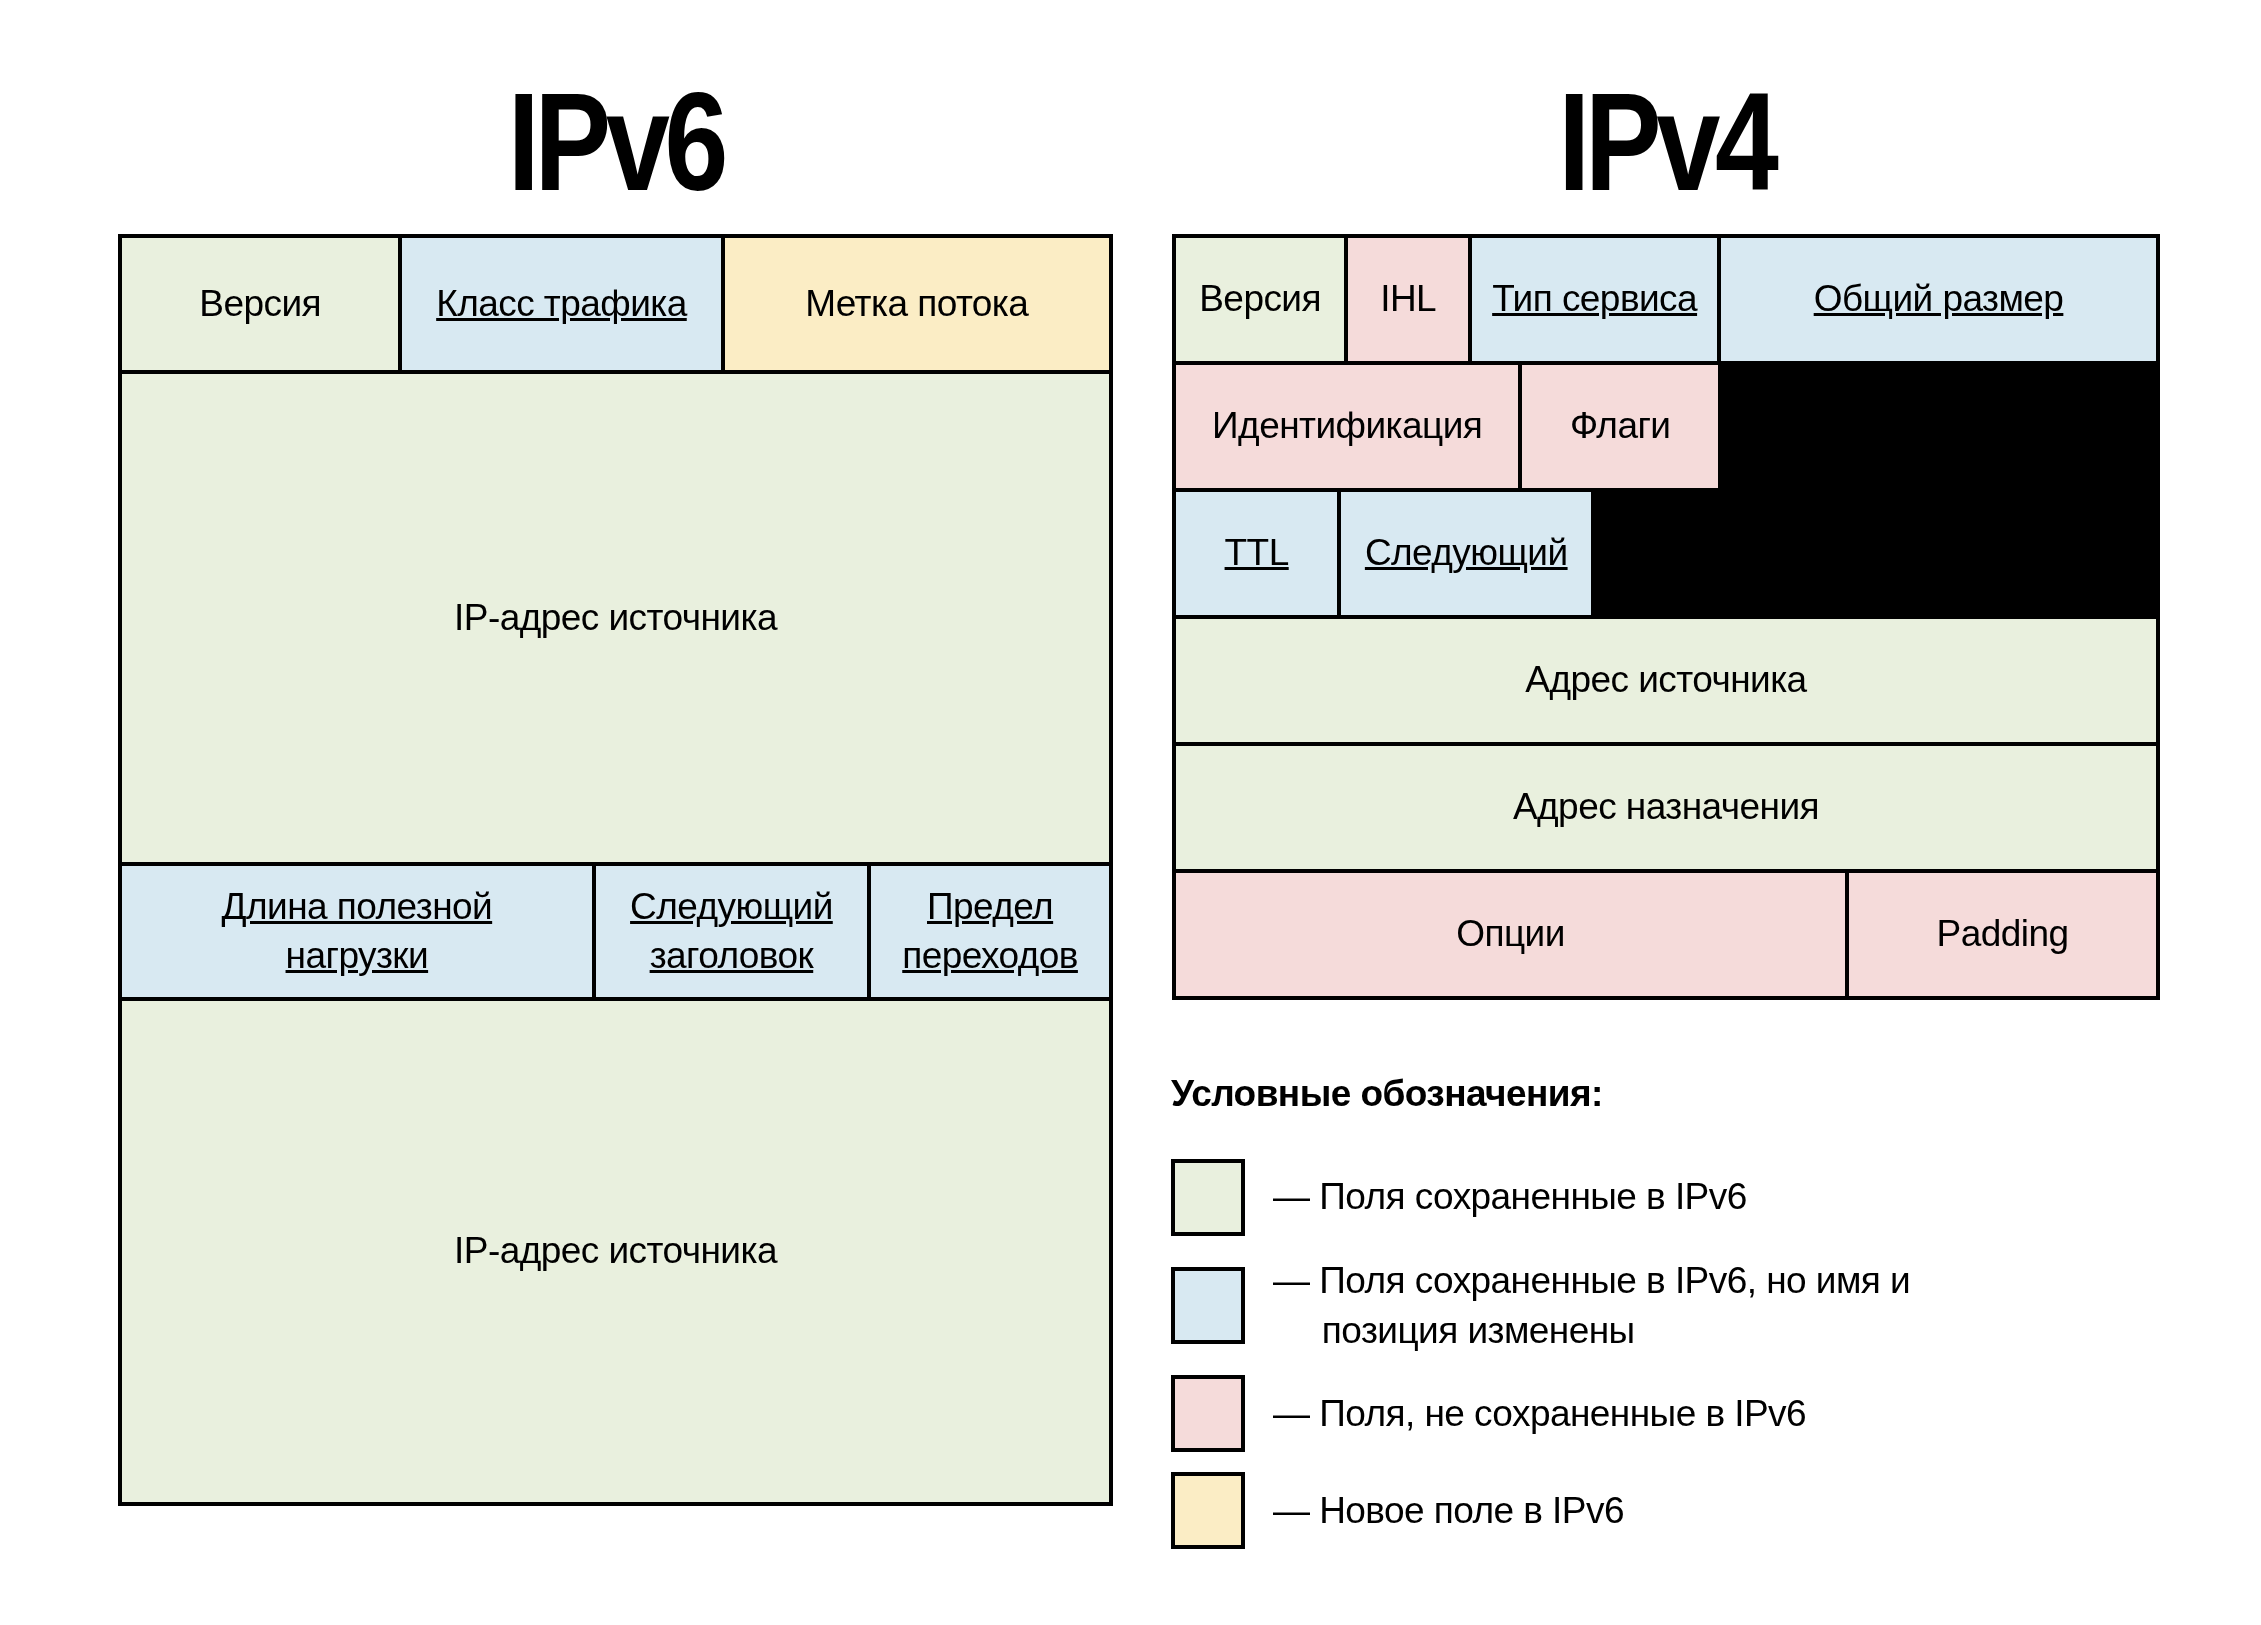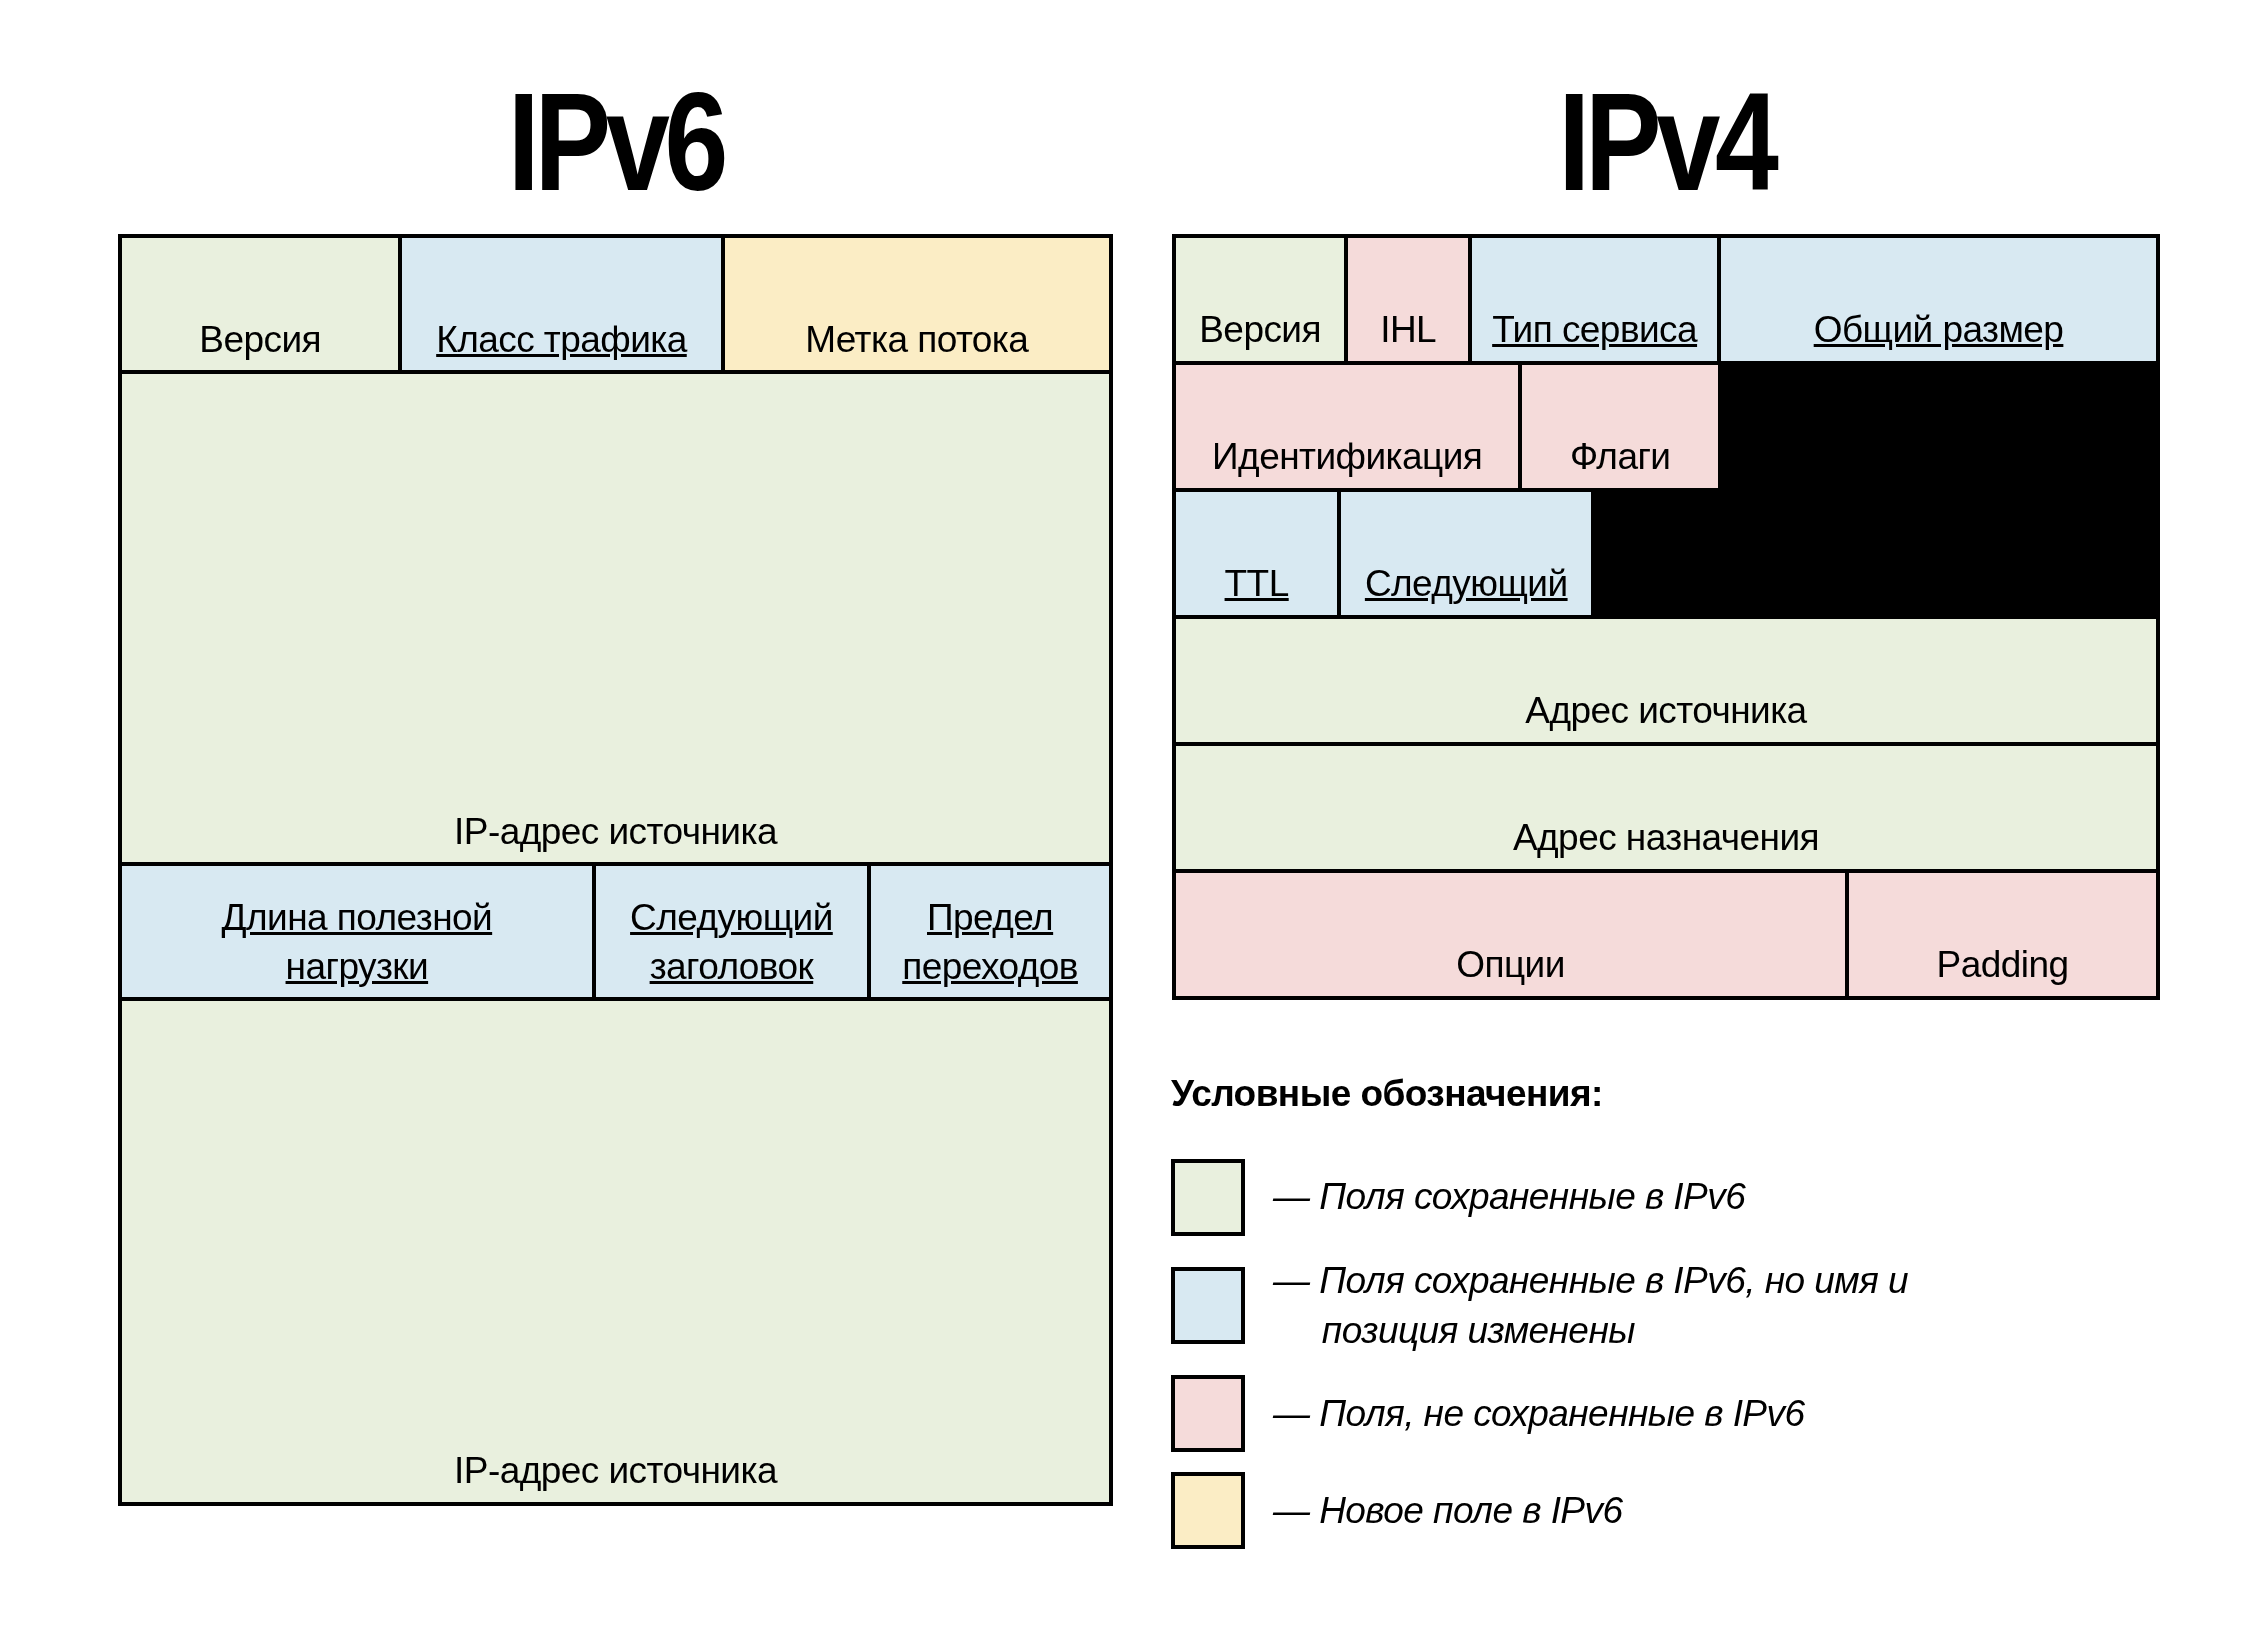--- a/index.html
+++ b/index.html
@@ -44,21 +44,21 @@
 
   .prow {
     display: flex;
     flex-direction: row;
     min-height: 0;
   }
   .cell {
     box-sizing: border-box;
     border: 2.4px solid #000;
     display: flex;
-    align-items: flex-end;
+    align-items: center;
     justify-content: center;
     text-align: center;
     padding: 5.9px 14px;
     min-width: 0;
   }
   .cell span {
     font-size: 37px;
     line-height: 1.32;
     letter-spacing: -0.015em;
     white-space: pre-line;
@@ -96,21 +96,20 @@
     box-sizing: content-box;
     margin-right: 28px;
   }
   .legend-label {
     font-size: 37px;
     line-height: 1.35;
     letter-spacing: -0.015em;
     white-space: pre-line;
     padding-left: 1.32em;
     text-indent: -1.32em;
-    font-style: italic;
   }
 </style>
 </head>
 <body>
 
 <div id="root">
 
   <div class="diagram-title" id="ipv6-title">IPv6</div>
   <div class="diagram-title" id="ipv4-title">IPv4</div>
 

